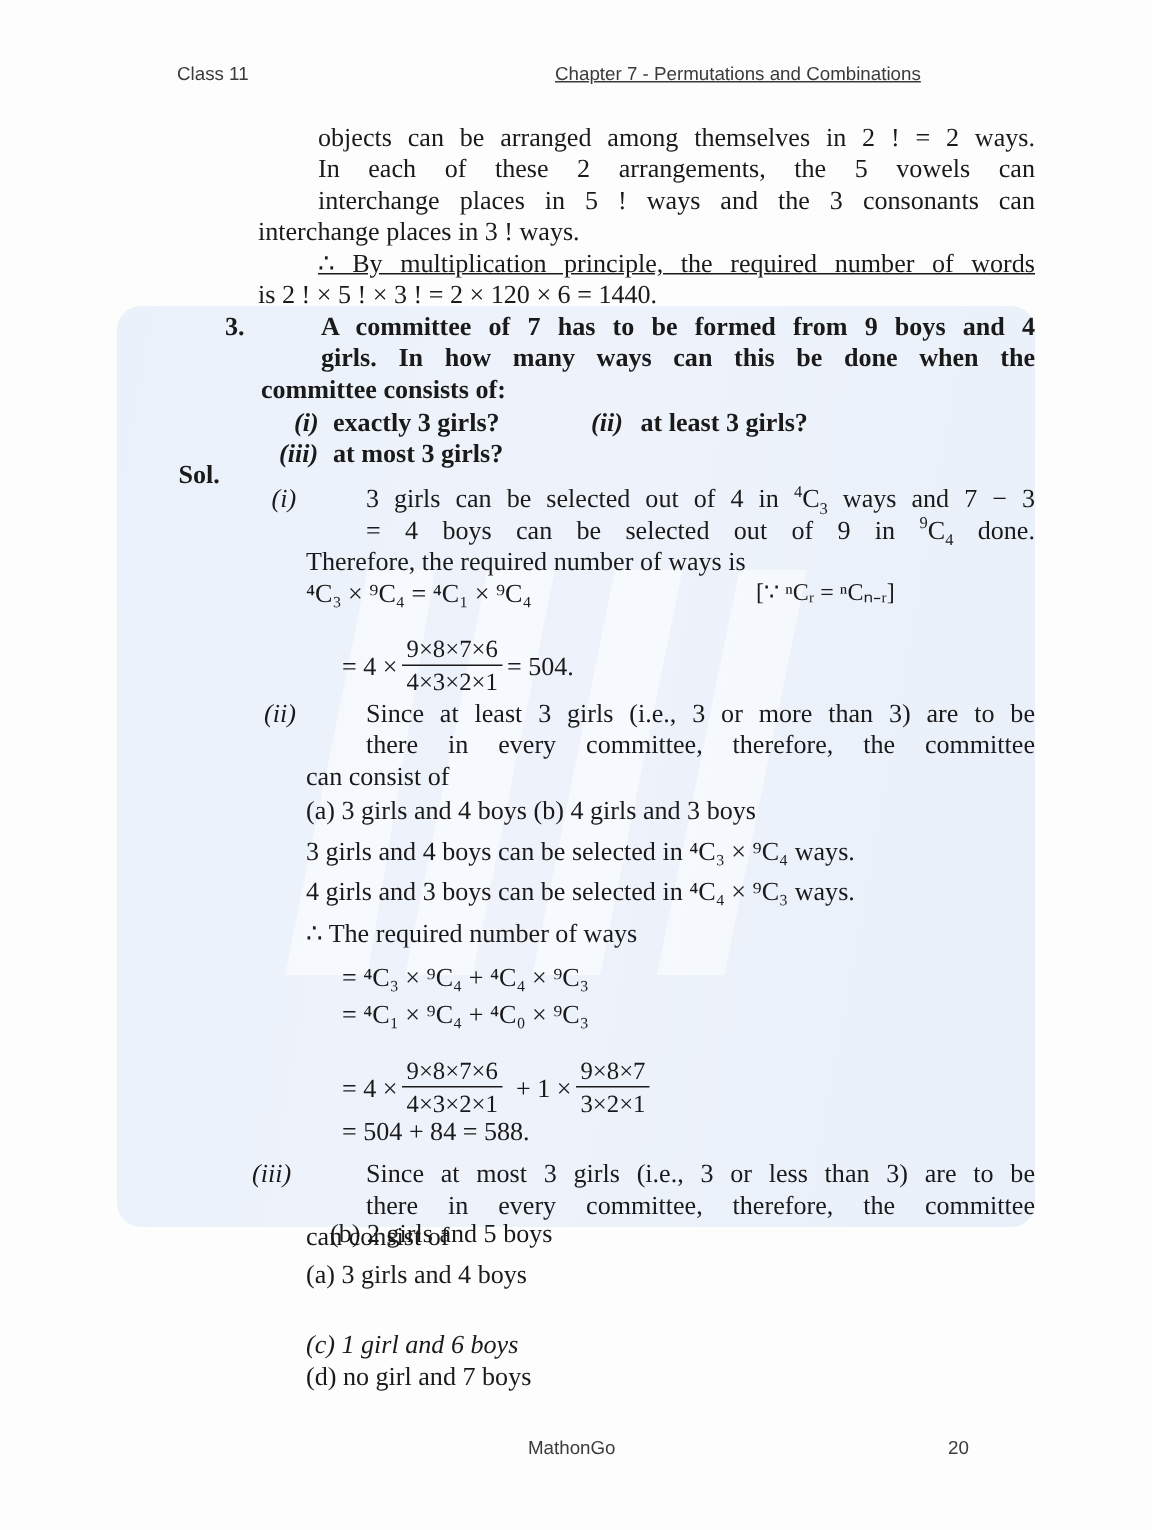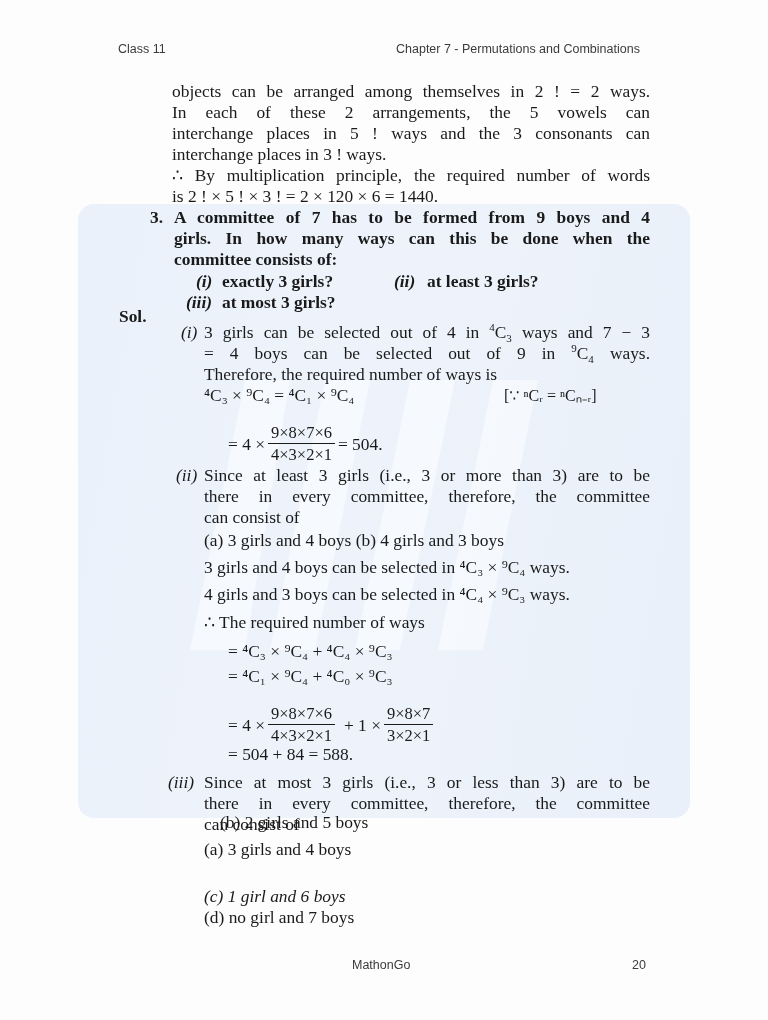--- a/index.html
+++ b/index.html
@@ -29,36 +29,36 @@
   }
 
   
   .header{
     position:absolute;left:0;top:42px;width:768px;
     font-family:"Liberation Sans", sans-serif;
     font-size:12.5px;color:#3b3b3b;
     z-index:3;
   }
   .header .cls{position:absolute;left:118px;top:0;}
-  .header .chp{position:absolute;left:396px;top:0;}
+  .header .chp{position:absolute;left:370px;top:0;text-decoration:underline;}
 
   
   .footer{
     position:absolute;left:0;top:958px;width:768px;
     font-family:"Liberation Sans", sans-serif;
     font-size:12.5px;color:#3b3b3b;
     z-index:3;
   }
   .footer .brand{position:absolute;left:352px;top:0;}
   .footer .pg{position:absolute;left:632px;top:0;}
 
   
   .content{position:absolute;left:0;top:0;width:768px;z-index:2;}
   .blk{position:absolute;font-size:17.4px;line-height:21.2px;}
-  .just{text-align:justify;text-align-last:justify;}
+  .just{text-align:justify;text-align-last:justify;margin-left:40px;}
   b,.bold{font-weight:bold;}
   i,.it{font-style:italic;}
   .sup{font-size:11px;vertical-align:super;line-height:0;}
   .sub{font-size:11px;vertical-align:sub;line-height:0;}
 
   
   .frac{display:inline-block;vertical-align:middle;text-align:center;
         font-size:16.5px;line-height:19px;margin:0 3px;position:relative;top:-1px;}
   .frac .num{display:block;padding:0 3px 1px 3px;}
   .frac .den{display:block;border-top:1.3px solid #1a1a1a;padding:1px 3px 0 3px;}
@@ -85,21 +85,21 @@
     <span class="cls">Class 11</span>
     <span class="chp">Chapter 7 - Permutations and Combinations</span>
   </div>
 
   <div class="content">
 
     <div class="blk just" style="left:172px;top:81px;width:478px;">objects can be arranged among themselves in 2 ! = 2 ways.</div>
     <div class="blk just" style="left:172px;top:102px;width:478px;">In each of these 2 arrangements, the 5 vowels can</div>
     <div class="blk just" style="left:172px;top:123px;width:478px;">interchange places in 5 ! ways and the 3 consonants can</div>
     <div class="blk" style="left:172px;top:144px;width:478px;">interchange places in 3 ! ways.</div>
-    <div class="blk just" style="left:172px;top:165px;width:478px;">∴ By multiplication principle, the required number of words</div>
+    <div class="blk just" style="left:172px;top:165px;width:478px;text-decoration:underline;">∴ By multiplication principle, the required number of words</div>
     <div class="blk" style="left:172px;top:186px;width:478px;">is 2 ! × 5 ! × 3 ! = 2 × 120 × 6 = 1440.</div>
 
     <div class="blk bold" style="left:150px;top:207px;">3.</div>
     <div class="blk bold just" style="left:174px;top:207px;width:476px;">A committee of 7 has to be formed from 9 boys and 4</div>
     <div class="blk bold just" style="left:174px;top:228px;width:476px;">girls. In how many ways can this be done when the</div>
     <div class="blk bold" style="left:174px;top:249px;width:476px;">committee consists of:</div>
 
     <div class="blk bold" style="left:196px;top:271px;">
       <span class="it">(i)</span>
     </div>
@@ -113,21 +113,21 @@
     <div class="blk bold" style="left:186px;top:292px;">
       <span class="it">(iii)</span>
     </div>
     <div class="blk bold" style="left:222px;top:292px;">at most 3 girls?</div>
 
     <div class="blk bold" style="left:119px;top:306px;">Sol.</div>
 
     <div class="blk it" style="left:181px;top:322px;">(i)</div>
     <div class="blk just" style="left:204px;top:322px;width:446px;"><span>3 girls can be selected out of 4 in </span><span class="sup">4</span><span>C</span><span class="sub">3</span><span> ways and 7 − 3</span></div>
 
-    <div class="blk just" style="left:204px;top:343px;width:446px;"><span>= 4 boys can be selected out of 9 in </span><span class="sup">9</span><span>C</span><span class="sub">4</span><span> ways.</span></div>
+    <div class="blk just" style="left:204px;top:343px;width:446px;"><span>= 4 boys can be selected out of 9 in </span><span class="sup">9</span><span>C</span><span class="sub">4</span><span> done.</span></div>
 
     <div class="blk" style="left:204px;top:364px;width:446px;">Therefore, the required number of ways is</div>
 
     <div class="blk" style="left:204px;top:385px;">⁴C₃ × ⁹C₄ = ⁴C₁ × ⁹C₄</div>
     <div class="blk" style="left:504px;top:385px;font-size:16px;">[∵   ⁿCᵣ = ⁿCₙ₋ᵣ]</div>
 
     <div class="blk rowline" style="left:228px;top:424px;">
       <span>= 4 ×</span>
       <span class="frac">
         <span class="num">9×8×7×6</span>

